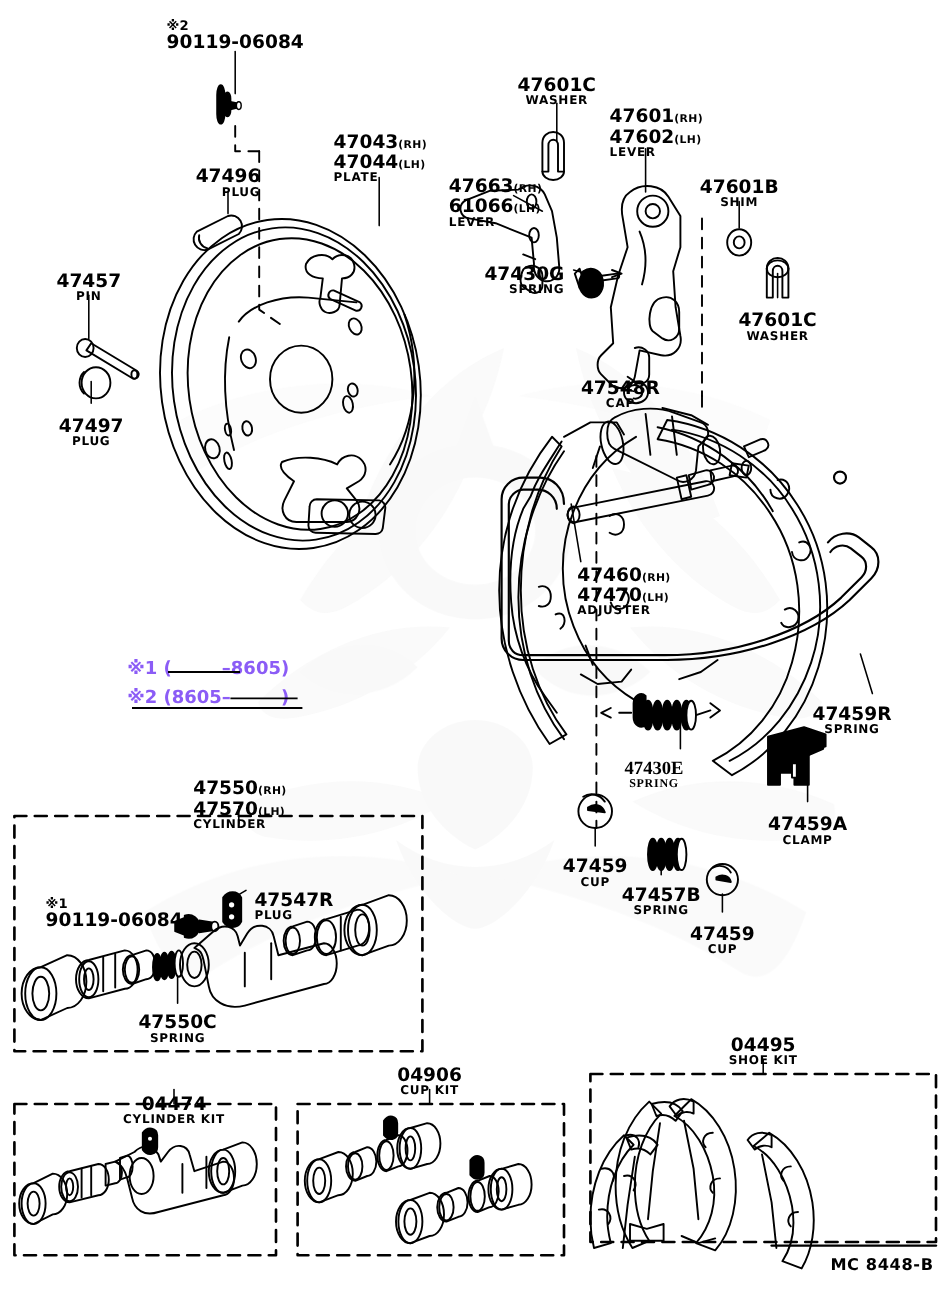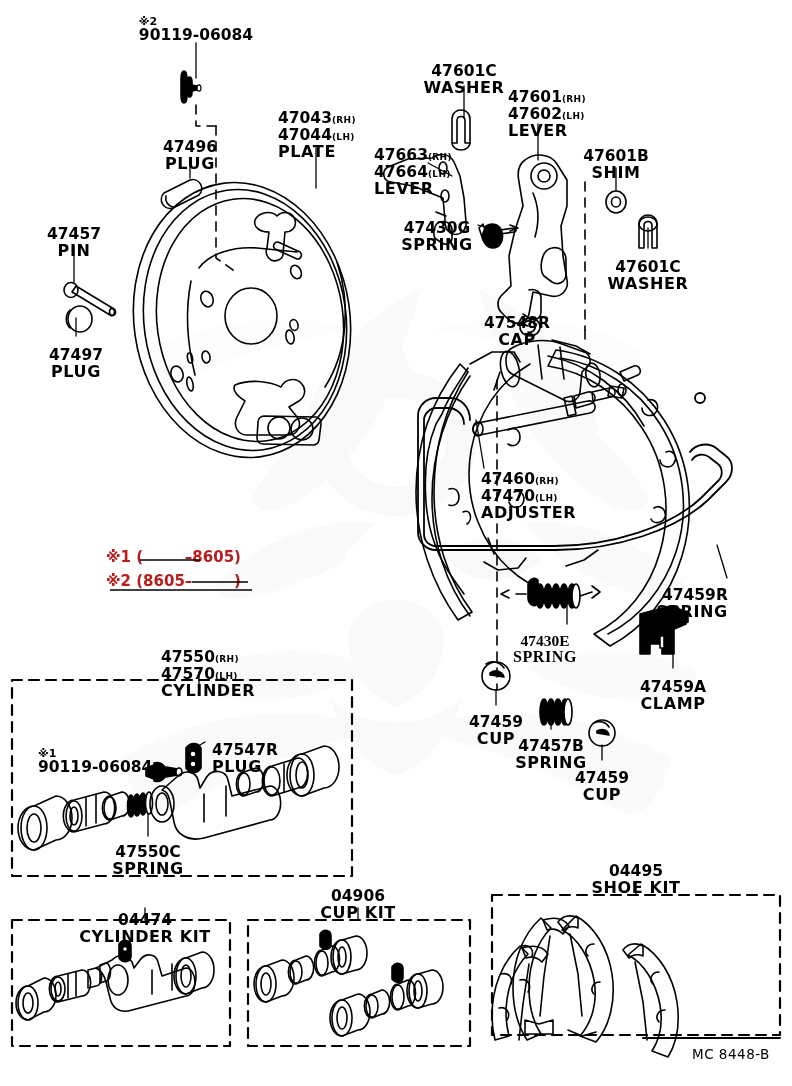--- a/index.html
+++ b/index.html
@@ -21,28 +21,28 @@
     position:absolute;
     font-family:"DejaVu Sans","Liberation Sans",sans-serif;
     font-weight:bold;
     color:#000;
     white-space:nowrap;
     line-height:1.02;
     letter-spacing:.2px;
   }
   .lbl .num{font-size:15.5px;letter-spacing:0px;}
   .lbl .sm{font-size:9px;letter-spacing:.3px;}
-  .lbl .sub{font-size:16px;letter-spacing:.6px;display:block;}
+  .lbl .sub{font-size:10px;letter-spacing:.6px;display:block;}
   .lbl.c{text-align:center;transform:translateX(-50%);}
   .note{
-    position:absolute;font-weight:bold;font-size:15px;color:#b91c1c;
+    position:absolute;font-weight:bold;font-size:15px;color:#8b5cf6;
     white-space:pre;
   }
   .mcid{
-    position:absolute;font-weight:normal;font-size:13.5px;color:#000;
+    position:absolute;font-weight:bold;font-size:13.5px;color:#000;
     letter-spacing:.5px;
   }
   .boxlabel .num{font-size:15.5px;}
 </style>
 </head>
 <body>
 
 <div id="page">
   <div id="artboard">
 
@@ -475,21 +475,21 @@
         <line x1="192" y1="582" x2="248" y2="582"></line>
         <line x1="110" y1="590" x2="252" y2="590"></line>
       </g>
     </svg>
 
     <div class="lbl c" style="left:196px;top:16px;">
       <span class="sub" style="font-size:11px;letter-spacing:0;text-align:left;">※2</span>
       <span class="num">90119-06084</span>
     </div>
 
-    <div class="lbl c" style="left:190px;top:139px;">
+    <div class="lbl c" style="left:190px;top:139px;text-align:right;">
       <span class="num">47496</span>
       <span class="sub">PLUG</span>
     </div>
 
     <div class="lbl" style="left:278px;top:110px;">
       <span class="num">47043</span><span class="sm">(RH)</span><br>
       <span class="num">47044</span><span class="sm">(LH)</span>
       <span class="sub">PLATE</span>
     </div>
 
@@ -509,51 +509,51 @@
     </div>
 
     <div class="lbl" style="left:508px;top:89px;">
       <span class="num">47601</span><span class="sm">(RH)</span><br>
       <span class="num">47602</span><span class="sm">(LH)</span>
       <span class="sub">LEVER</span>
     </div>
 
     <div class="lbl" style="left:374px;top:147px;">
       <span class="num">47663</span><span class="sm">(RH)</span><br>
-      <span class="num">47664</span><span class="sm">(LH)</span>
+      <span class="num">61066</span><span class="sm">(LH)</span>
       <span class="sub">LEVER</span>
     </div>
 
     <div class="lbl c" style="left:616px;top:148px;">
       <span class="num">47601B</span>
       <span class="sub">SHIM</span>
     </div>
 
-    <div class="lbl c" style="left:437px;top:220px;">
+    <div class="lbl c" style="left:437px;top:220px;text-align:right;">
       <span class="num">47430G</span>
       <span class="sub">SPRING</span>
     </div>
 
     <div class="lbl c" style="left:648px;top:259px;">
       <span class="num">47601C</span>
       <span class="sub">WASHER</span>
     </div>
 
     <div class="lbl c" style="left:477px;top:315px;margin-left:40px;">
       <span class="num">47548R</span>
       <span class="sub">CAP</span>
     </div>
 
     <div class="lbl" style="left:481px;top:471px;">
       <span class="num">47460</span><span class="sm">(RH)</span><br>
       <span class="num">47470</span><span class="sm">(LH)</span>
       <span class="sub">ADJUSTER</span>
     </div>
 
-    <div class="lbl c" style="left:692px;top:587px;text-align:right;">
+    <div class="lbl c" style="left:710px;top:587px;">
       <span class="num">47459R</span>
       <span class="sub">SPRING</span>
     </div>
 
     <div class="lbl c" style="left:545px;top:633px;font-family:Liberation Serif, serif;">
       <span class="num">47430E</span>
       <span class="sub">SPRING</span>
     </div>
 
     <div class="lbl c" style="left:673px;top:679px;">

